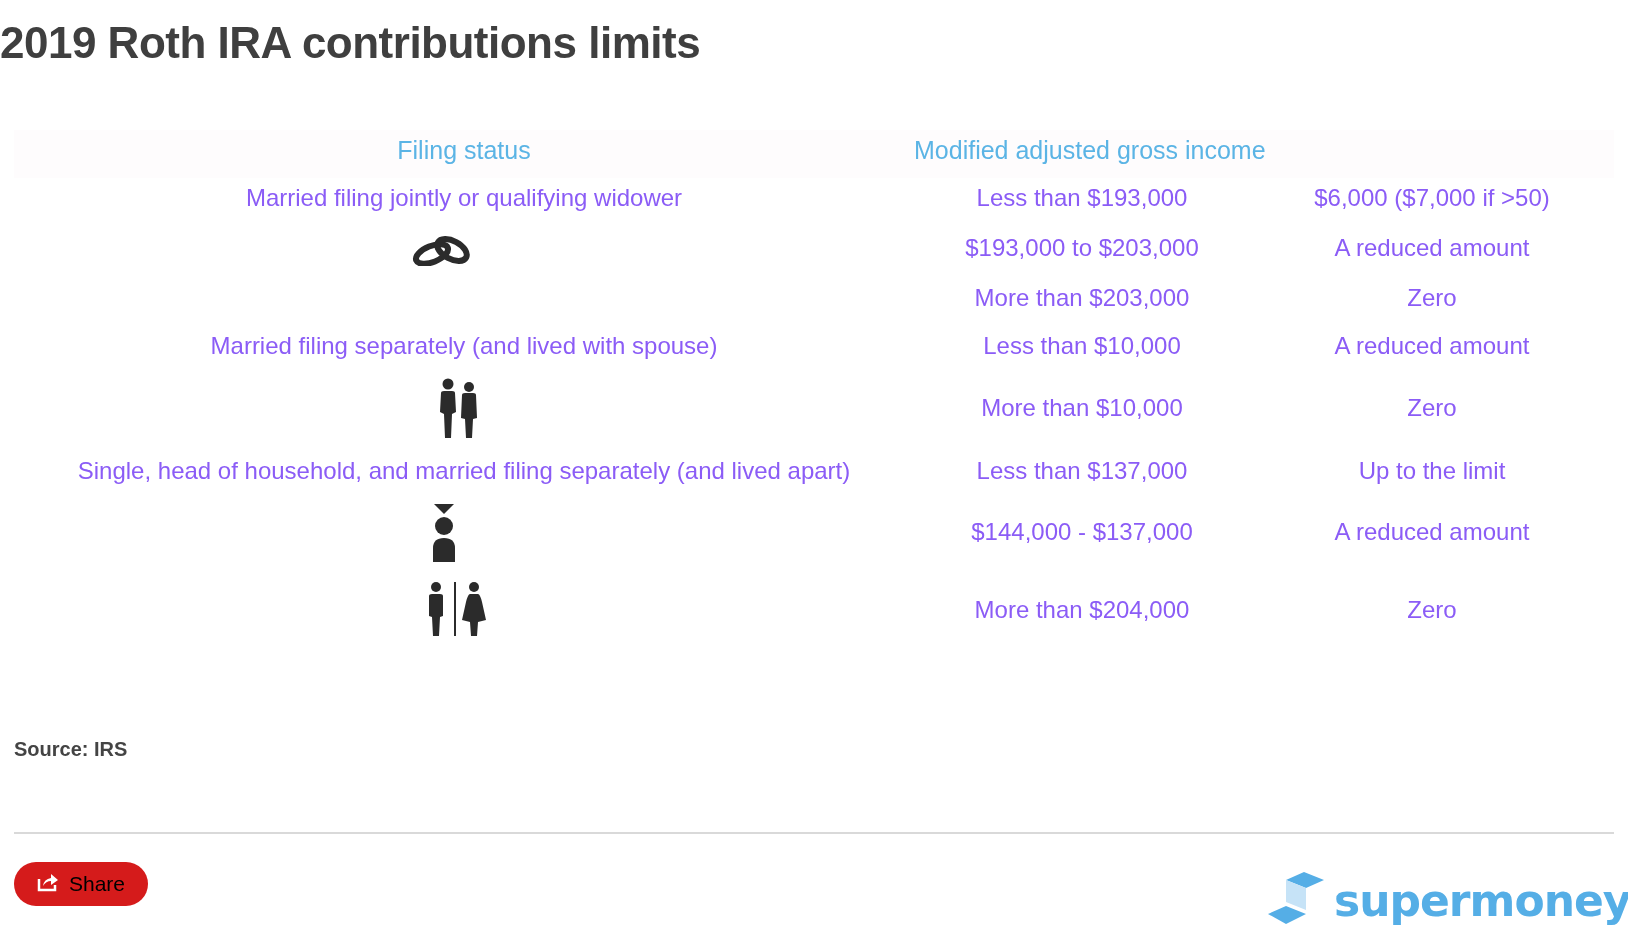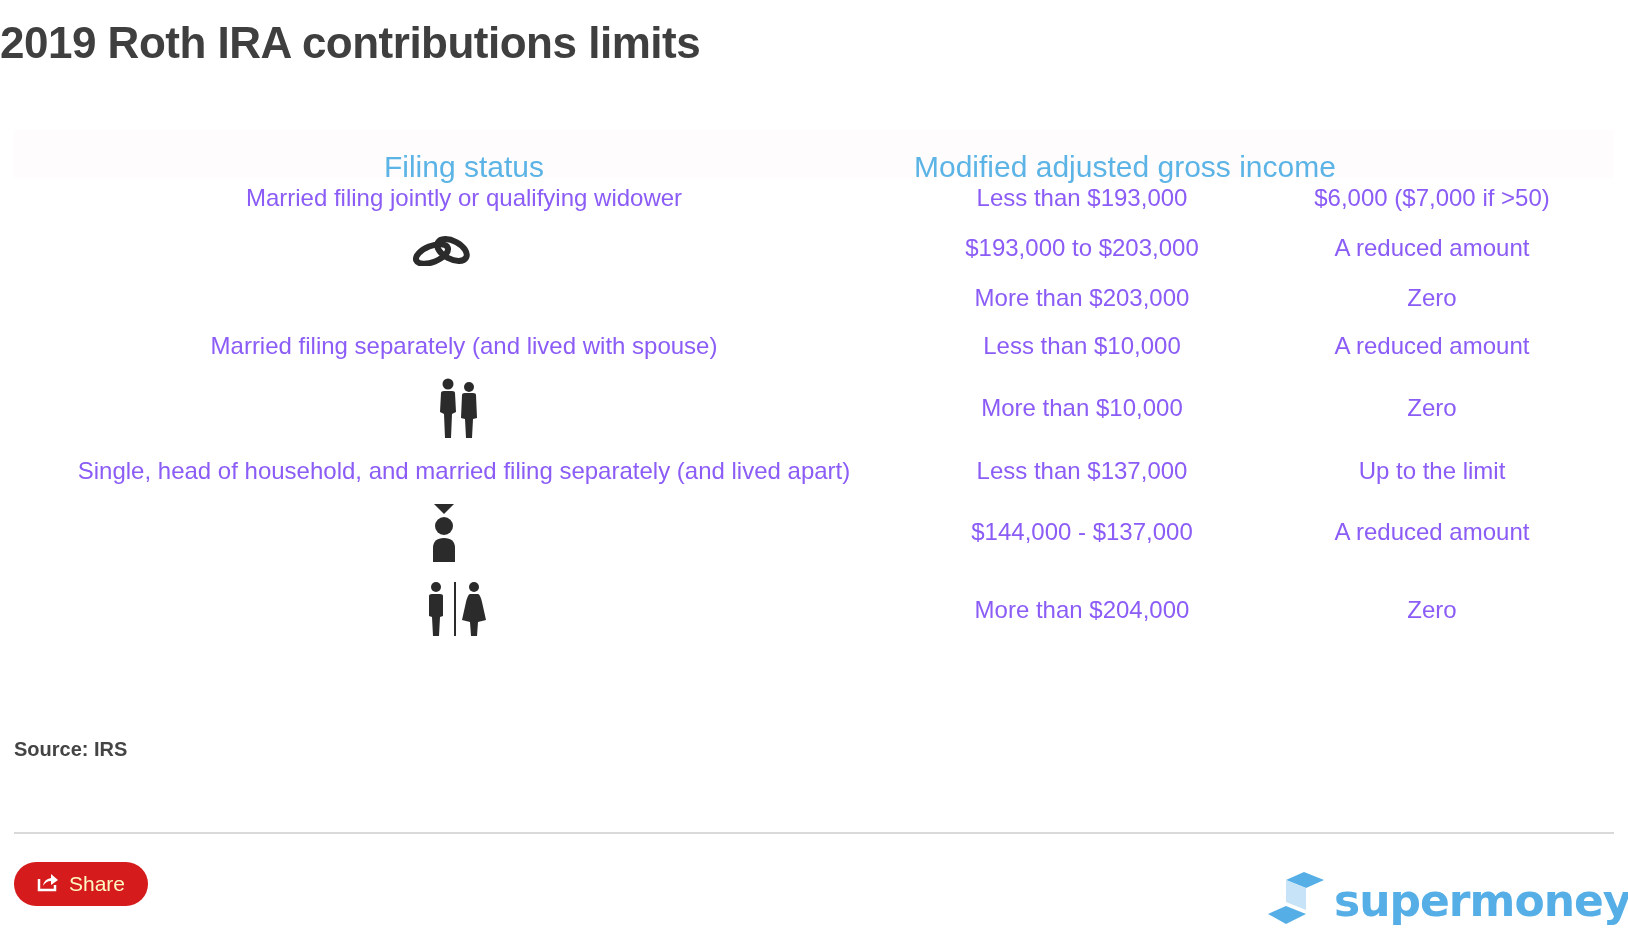--- a/index.html
+++ b/index.html
@@ -11,41 +11,41 @@
     position: absolute; left: 0; right: 0; top: 18px;
     text-align: left; font-size: 44px; font-weight: bold; color: #3f3f3f;
     letter-spacing: -0.5px;
   }
   .table-wrap { position: absolute; left: 14px; top: 130px; width: 1600px; }
   .header-band {
     position: absolute; left: 0; top: 0; width: 1600px; height: 48px;
     background: #fefcfd;
   }
   .th {
-    position: absolute; top: 20px; font-size: 30px; color: #5bb4e5;
+    position: absolute; top: 6px; font-size: 25px; color: #5bb4e5;
     text-align: center; white-space: nowrap;
   }
   .col1 { left: 0; width: 900px; }
   .col2 { left: 900px; width: 336px; }
   .col3 { left: 1236px; width: 364px; }
   .cell {
     position: absolute; font-size: 24px; color: #8b5cf6; text-align: center;
     white-space: nowrap; line-height: 28px;
   }
   .icon { position: absolute; }
   .source {
     position: absolute; left: 14px; top: 738px; font-size: 20px; color: #444; font-weight: bold;
   }
   .divider {
     position: absolute; left: 14px; top: 832px; width: 1600px; height: 2px;
     background: #d9d9d9;
   }
   .share-btn {
     position: absolute; left: 14px; top: 862px; width: 134px; height: 44px;
-    border-radius: 22px; background: #d51b1b; color: #fef9c3; border: none;
+    border-radius: 22px; background: #d51b1b; color: #000000; border: none;
     display: flex; align-items: center; justify-content: center; gap: 10px;
     font-size: 21px; font-family: "Liberation Sans", sans-serif; cursor: pointer;
   }
   .logo {
     position: absolute; left: 1268px; top: 870px; height: 60px;
     display: flex; align-items: center; gap: 10px;
   }
   .logo-text {
     font-size: 44px; font-weight: bold; color: #55aee6;
     font-family: "DejaVu Sans", sans-serif; letter-spacing: -1px;

